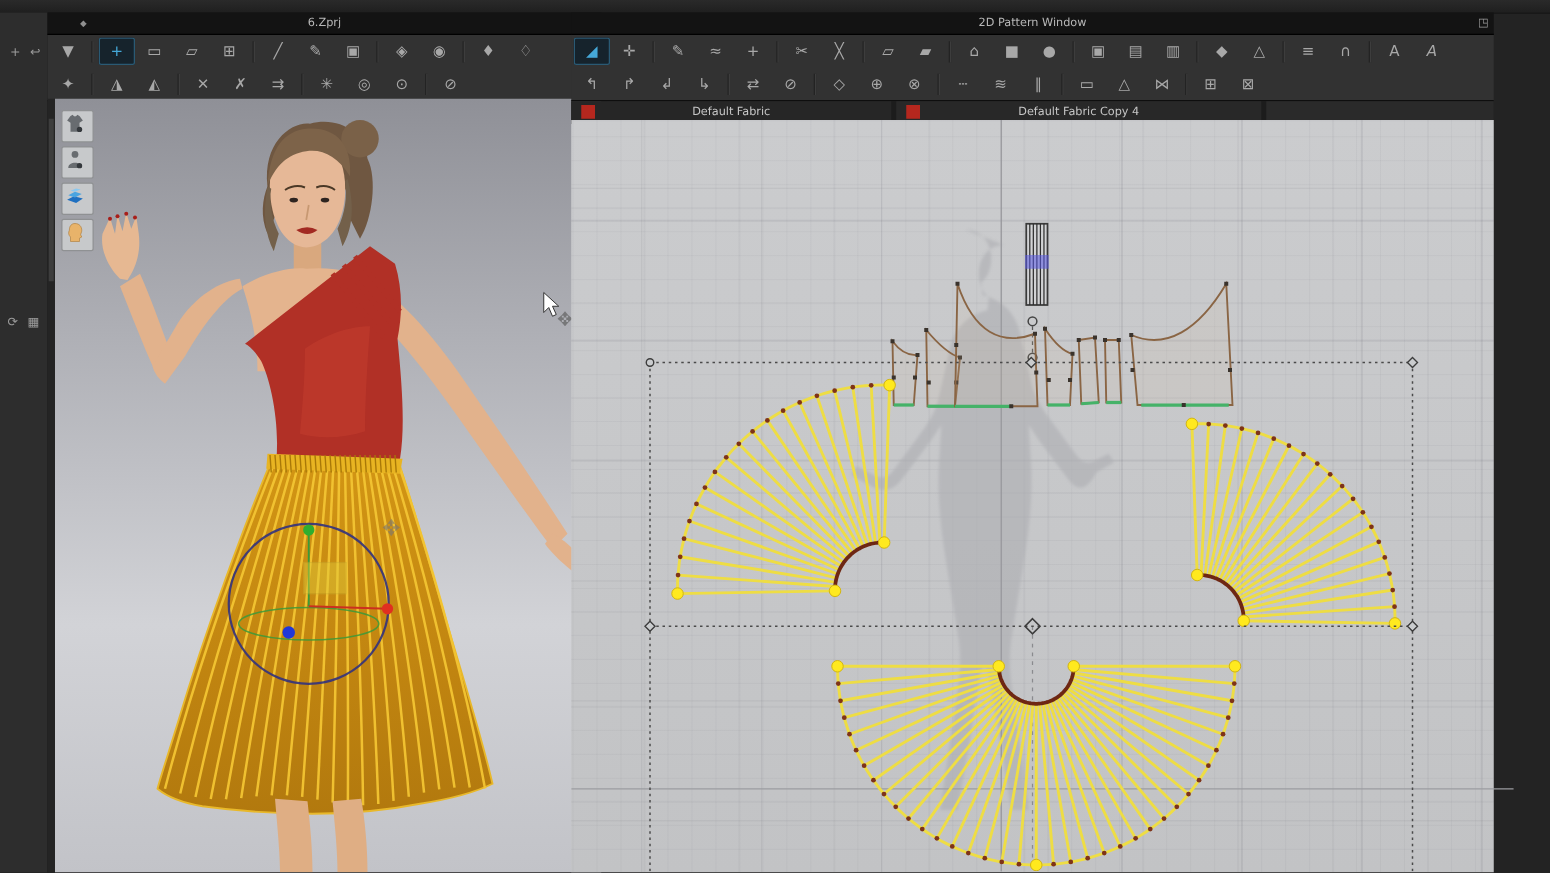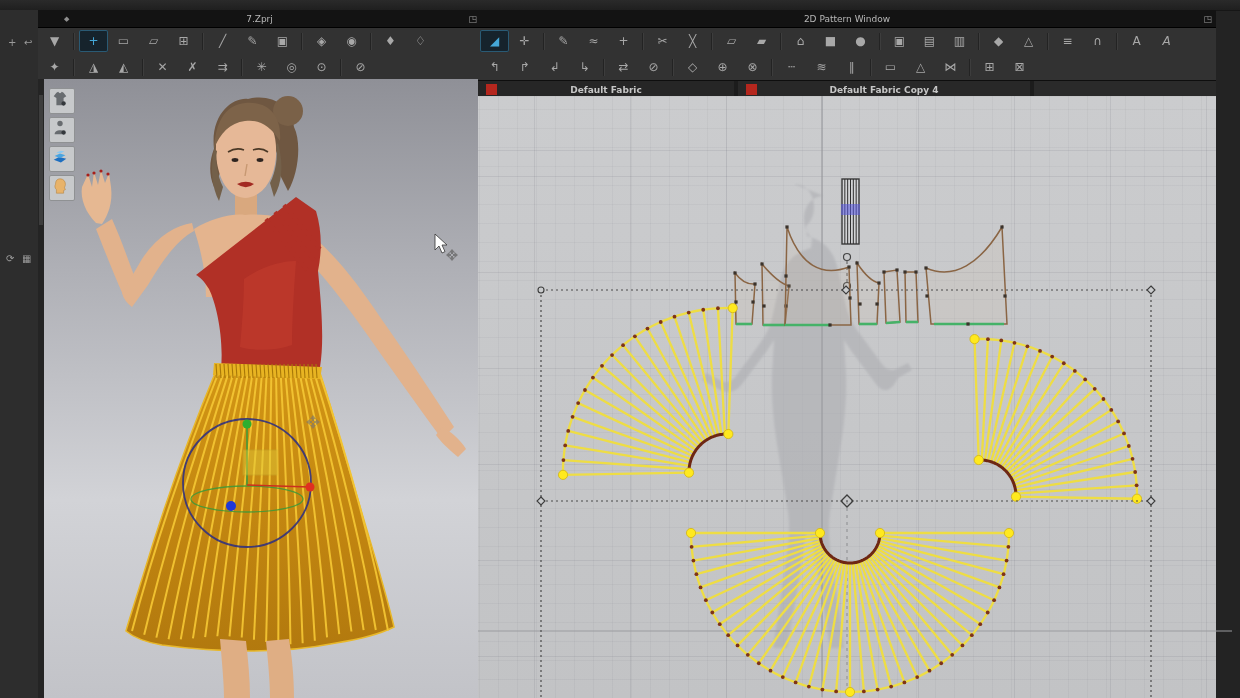--- a/index.html
+++ b/index.html
@@ -3,34 +3,34 @@
 <meta charset="utf-8">
 <style>
   html,body{margin:0;padding:0;overflow:hidden;}
   body{width:1240px;height:698px;background:#232323;font-family:"DejaVu Sans",sans-serif;position:relative;}
   
   .menubar{position:absolute;top:0;left:0;width:1240px;height:10px;background:linear-gradient(#2a2a2a,#1f1f1f);border-bottom:1px solid #161616;}
   .sidebar{position:absolute;top:10px;left:0;width:38px;height:688px;background:#2d2d2d;border-right:1px solid #141414;}
   .side-ic{position:absolute;color:#9a9a9a;font-size:10px;line-height:10px;cursor:default;}
   .panel{position:absolute;top:10px;bottom:0;}
   .panel-l{left:38px;width:443px;}
-  .panel-r{left:478px;width:738px;}
+  .panel-r{left:457px;width:738px;}
   .divider{position:absolute;left:481px;top:10px;width:5px;bottom:0;background:#1b1b1b;}
   .titlebar{height:17px;background:#131313;border-bottom:1px solid #000;display:flex;align-items:center;justify-content:center;position:relative;}
   .titlebar .t{color:#b8b8b8;font-size:9px;}
   .corner-g{position:absolute;left:26px;color:#8f8f8f;font-size:7px;}
   .popout{position:absolute;right:4px;color:#9a9a9a;font-size:9px;cursor:pointer;}
   .toolbar{height:52px;background:#323232;border-bottom:1px solid #0e0e0e;padding:0 2px;}
   .trow{display:flex;align-items:center;height:26px;gap:1px;}
   .tool{min-width:29px;height:22px;display:flex;align-items:center;justify-content:center;color:#a8a8a8;font-size:12px;border-radius:2px;position:relative;cursor:pointer;}
   .tool.active{background:#16232c;color:#45a8d8;box-shadow:inset 0 0 0 1px #2a5a74;}
   .sep{width:1px;height:17px;background:#232323;border-right:1px solid #3d3d3d;margin:0 3px;}
   
   .tabbar{height:17px;background:#1c1c1c;display:flex;border-bottom:1px solid #0c0c0c;}
-  .tab{height:100%;background:#282828;position:relative;display:flex;align-items:center;justify-content:center;margin-right:4px;cursor:pointer;font-weight:bold;}
+  .tab{height:100%;background:#282828;position:relative;display:flex;align-items:center;justify-content:center;margin-right:4px;cursor:pointer;}
   .tab .sw{width:11px;height:11px;position:absolute;left:8px;top:3px;}
   .tab .lbl{color:#c6c6c6;font-size:9px;}
   .tab-rest{flex:1;background:#2a2a2a;}
   
   .vp{position:absolute;left:6px;right:0;top:69px;bottom:0;background:linear-gradient(180deg,#8f9097 0%,#aeafb5 30%,#d2d3d7 68%,#c2c3c8 100%);overflow:hidden;}
   .vp-gutter{position:absolute;left:0;top:69px;width:6px;bottom:0;background:#242424;}
   .vp-gutter .thumb{position:absolute;left:1px;top:16px;width:4px;height:130px;background:#3d3d3d;}
   .vp-toggles{position:absolute;left:5px;top:9px;display:flex;flex-direction:column;gap:3px;}
   .vtog{width:22px;height:22px;background:#c7c9cb;border:1px solid #8f9193;border-radius:2px;padding:1px;cursor:pointer;}
   .vtog svg{width:18px;height:18px;}
@@ -53,21 +53,21 @@
 <div class="sidebar" id="sidebar">
     <span class="side-ic" style="left: 8px; top: 28px;">+</span>
     <span class="side-ic" style="left: 24px; top: 28px;">↩</span>
     <span class="side-ic" style="left: 6px; top: 244px;">⟳</span>
     <span class="side-ic" style="left: 22px; top: 244px;">▦</span>
   </div>
 
 <div class="panel panel-l">
   <div class="titlebar">
     <span class="corner-g">◆</span>
-    <span class="t">7.Zprj</span>
+    <span class="t">6.Zprj</span>
     <span class="popout">◳</span>
   </div>
   <div class="toolbar">
     <div class="trow" id="tb-left1">
         <div class="tool">
           <span>▼</span>
         </div>
         <div class="sep"></div>
         <div class="tool active">
           <span>+</span>

